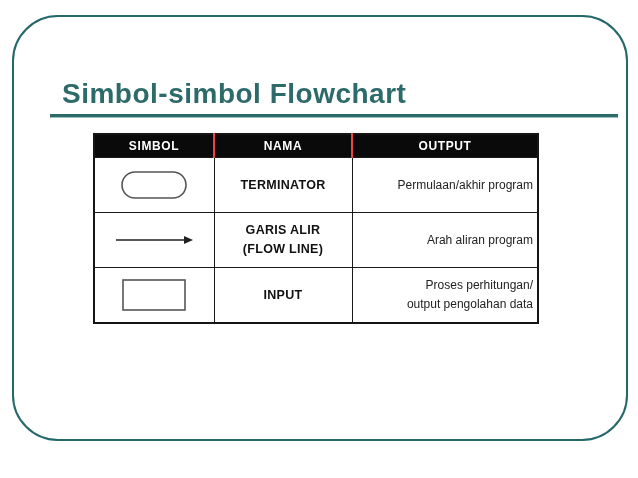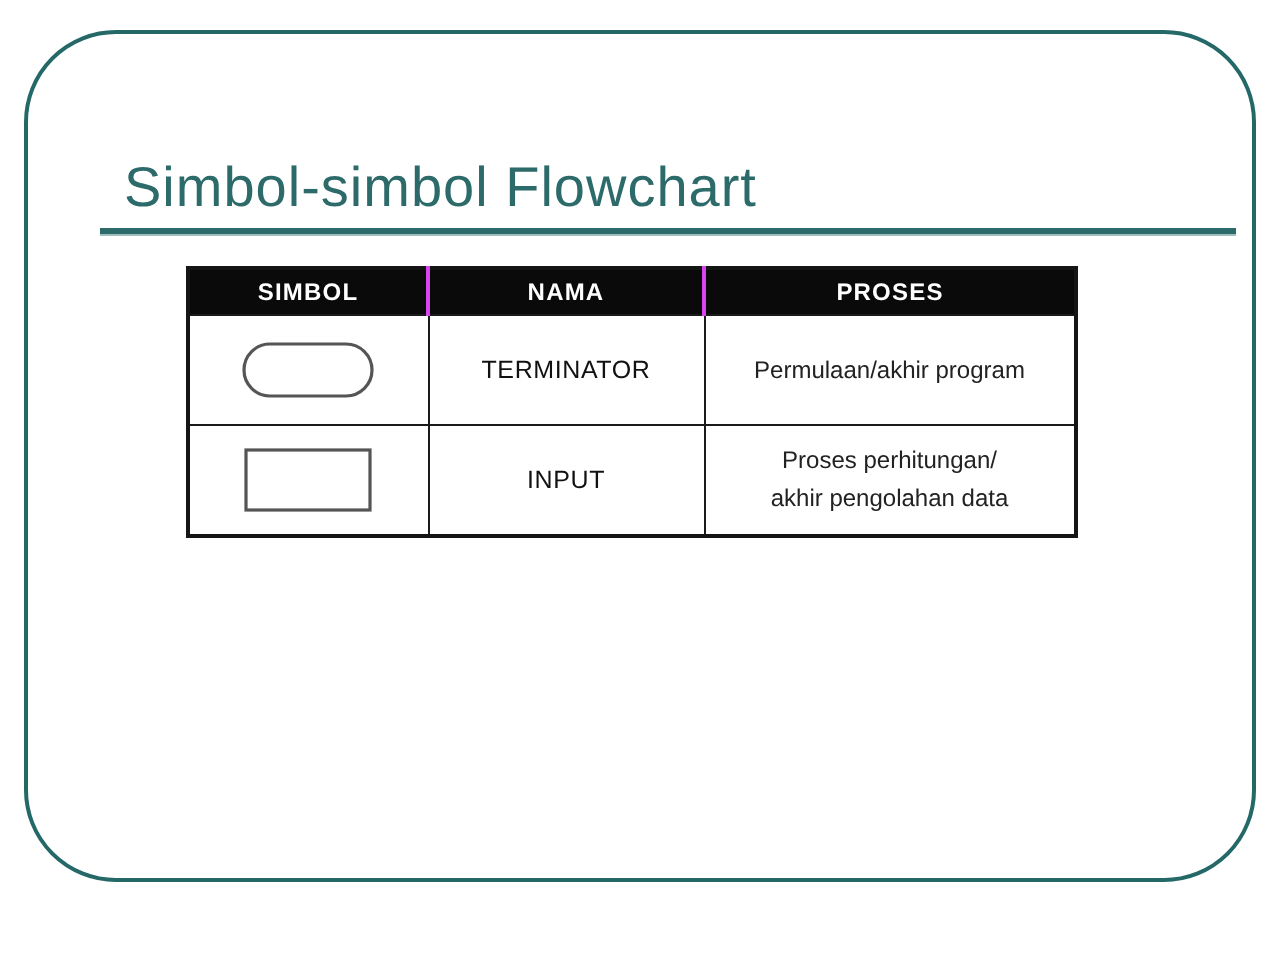--- a/index.html
+++ b/index.html
@@ -17,21 +17,21 @@
     width:612px; height:422px;
     border:2px solid #246868;
     border-radius:46px;
     background:transparent;
   }
 
   .page-title {
     position:absolute;
     left:62px; top:78px;
     font-size:28px;
-    font-weight:normal;
+    font-weight:bold;
     letter-spacing:0.5px;
     color:#2d6a6a;
     white-space:nowrap;
   }
 
   .title-rule {
     position:absolute;
     left:50px; top:114px;
     width:568px; height:3px;
     background:#2d6a6a;
@@ -53,36 +53,37 @@
     padding:0 4px;
   }
   .symbol-table th {
     background:#0a0a0a;
     color:#ffffff;
     font-size:12px;
     font-weight:bold;
     letter-spacing:0.6px;
     height:22px;
   }
-  .symbol-table th + th { border-left:2px solid #d946ef; }
+  .symbol-table th + th { border-left:2px solid #ef4444; }
   .symbol-table tbody td { height:54px; background:#ffffff; }
 
   .nama-text {
     font-size:12.5px;
-    font-weight:normal;
+    font-weight:bold;
     color:#111111;
     letter-spacing:0.3px;
     line-height:1.5;
     white-space:pre-line;
   }
   .fungsi-text {
     font-size:12px;
     color:#222222;
     line-height:1.55;
     white-space:pre-line;
+    text-align:right;
   }
   .symbol-cell svg { display:block; margin:0 auto; }
 </style>
 </head>
 <body>
 
 <div class="slide-frame"></div>
 
 <div class="page-title">Simbol-simbol Flowchart</div>
 <div class="title-rule"></div>
@@ -90,45 +91,60 @@
 <table class="symbol-table">
   <colgroup>
     <col style="width:120px">
     <col style="width:138px">
     <col style="width:186px">
   </colgroup>
   <thead>
     <tr>
       <th>SIMBOL</th>
       <th>NAMA</th>
-      <th>PROSES</th>
+      <th>OUTPUT</th>
     </tr>
   </thead>
   <tbody>
     <tr>
       <td class="symbol-cell">
         <svg width="66" height="28" viewBox="0 0 66 28">
           <rect x="1" y="1" width="64" height="26" rx="13" ry="13" fill="none" stroke="#555555" stroke-width="1.6"></rect>
         </svg>
       </td>
       <td>
           <div class="nama-text">TERMINATOR</div>
         </td>
       <td>
           <div class="fungsi-text">Permulaan/akhir program</div>
         </td>
     </tr>
     <tr>
       <td class="symbol-cell">
+        <svg width="80" height="12" viewBox="0 0 80 12">
+          <line x1="2" y1="6" x2="70" y2="6" stroke="#222222" stroke-width="1.4"></line>
+          <polygon points="70,2 79,6 70,10" fill="#222222"></polygon>
+        </svg>
+      </td>
+      <td>
+          <div class="nama-text">GARIS ALIR
+(FLOW LINE)</div>
+        </td>
+      <td>
+          <div class="fungsi-text">Arah aliran program</div>
+        </td>
+    </tr>
+    <tr>
+      <td class="symbol-cell">
         <svg width="64" height="32" viewBox="0 0 64 32">
           <rect x="1" y="1" width="62" height="30" fill="none" stroke="#555555" stroke-width="1.6"></rect>
         </svg>
       </td>
       <td>
           <div class="nama-text">INPUT</div>
         </td>
       <td>
           <div class="fungsi-text">Proses perhitungan/
-akhir pengolahan data</div>
+output pengolahan data</div>
         </td>
     </tr>
   </tbody>
 </table>
 
 </body></html>

